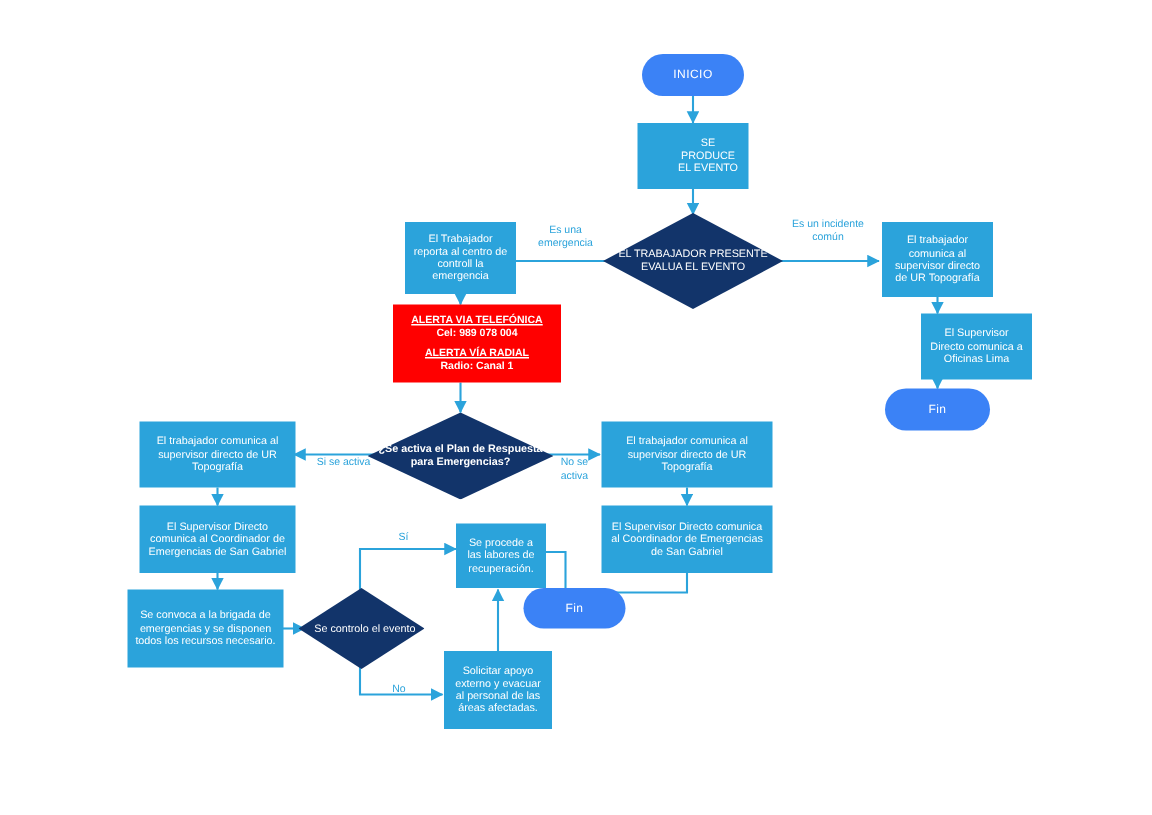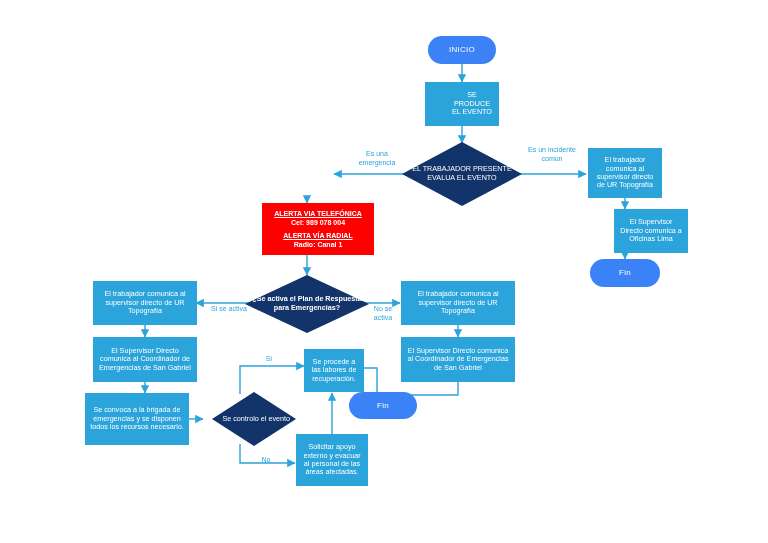--- a/index.html
+++ b/index.html
@@ -104,20 +104,23 @@
 
   <div class="node proc" style="left:425px;top:82px;width:74px;height:44px;padding-left:24px;">
     <span>SE PRODUCE EL EVENTO</span>
   </div>
 
   <div class="node decision" style="left:402px;top:142px;width:120px;height:64px;">
     <span class="dshape"></span>
     <span class="dlabel">EL TRABAJADOR PRESENTE EVALUA EL EVENTO</span>
   </div>
 
+  <div class="node proc" style="left:270px;top:148px;width:74px;height:48px;">
+    <span>El Trabajador reporta al centro de controll la emergencia</span>
+  </div>
 
   <div class="node alert" style="left:262px;top:203px;width:112px;height:52px;">
     <span class="hd">ALERTA VIA TELEFÓNICA</span>
     <span class="sub">Cel: 989 078 004</span>
     <span class="hd">ALERTA VÍA RADIAL</span>
     <span>Radio: Canal 1</span>
   </div>
 
   <div class="node proc" style="left:588px;top:148px;width:74px;height:50px;">
     <span>El trabajador comunica al supervisor directo de UR Topografía</span>
@@ -149,21 +152,21 @@
   </div>
 
   <div class="node proc" style="left:401px;top:281px;width:114px;height:44px;">
     <span>El trabajador comunica al supervisor directo de UR Topografía</span>
   </div>
 
   <div class="node proc" style="left:401px;top:337px;width:114px;height:45px;">
     <span>El Supervisor Directo comunica al Coordinador de Emergencias de San Gabriel</span>
   </div>
 
-  <div class="node decision" style="left:212px;top:392px;width:84px;height:54px;">
+  <div class="node decision" style="left:199px;top:392px;width:84px;height:54px;">
     <span class="dshape"></span>
     <span class="dlabel">Se controlo el evento</span>
   </div>
 
   <div class="node proc" style="left:304px;top:349px;width:60px;height:43px;justify-content:flex-end;">
     <span>Se procede a las labores de recuperación.</span>
   </div>
 
   <div class="node proc" style="left:296px;top:434px;width:72px;height:52px;">
     <span>Solicitar apoyo externo y evacuar al personal de las áreas afectadas.</span>

